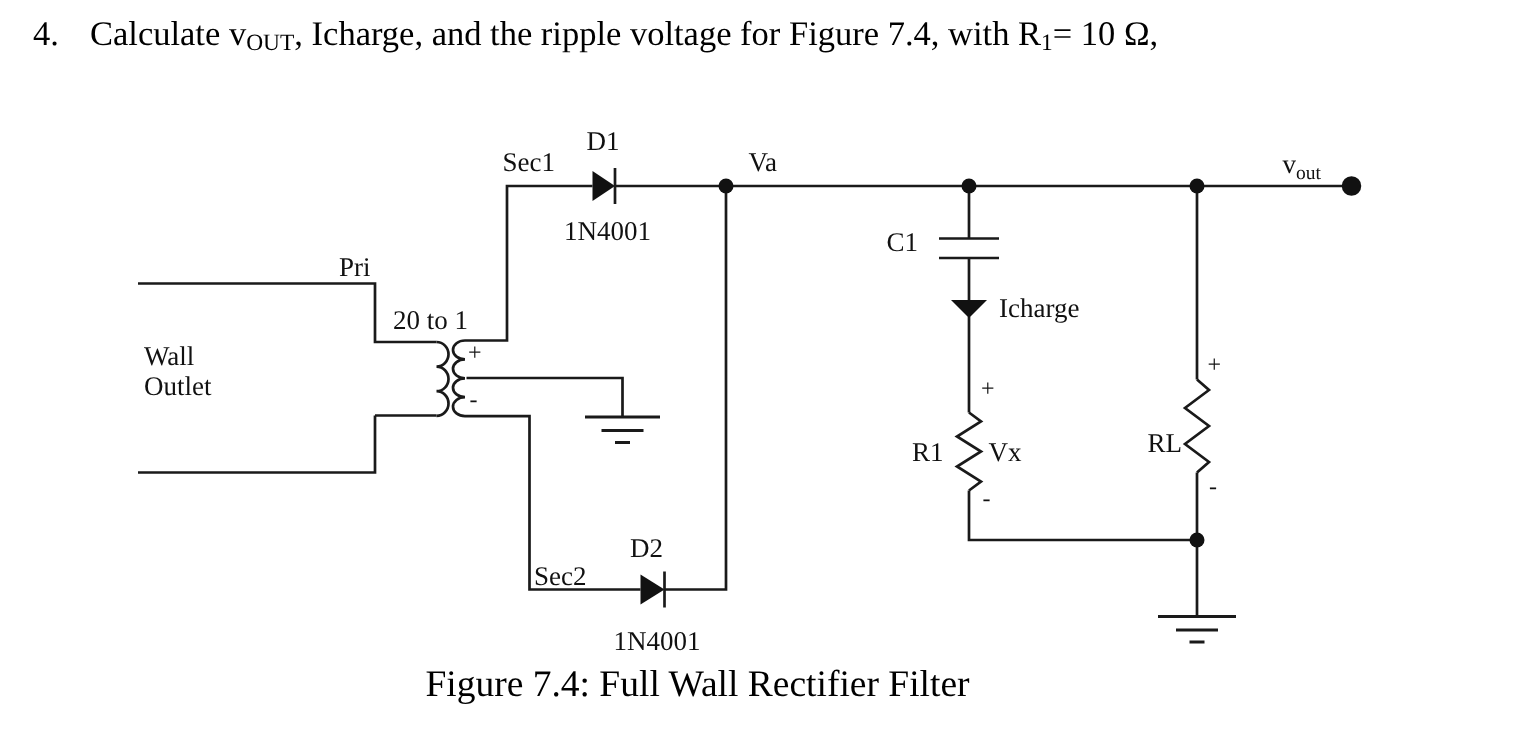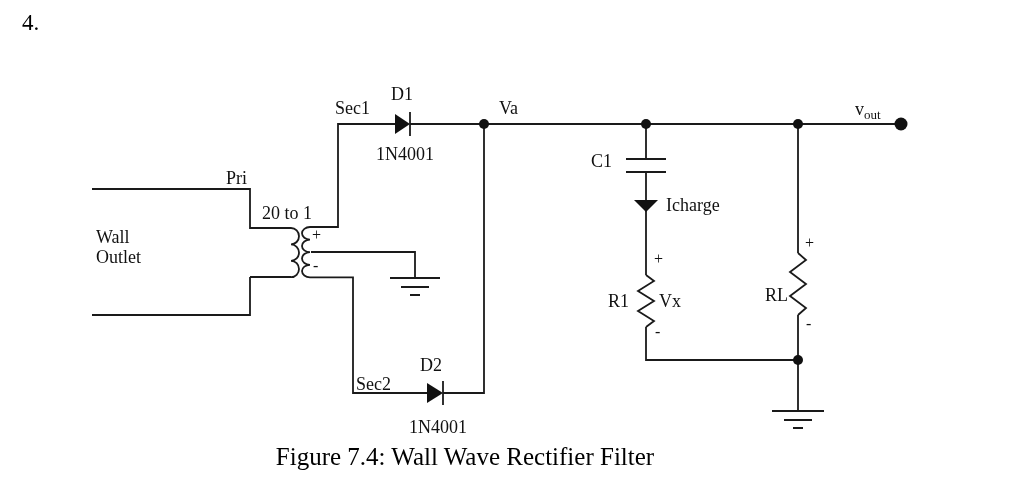--- a/index.html
+++ b/index.html
@@ -32,20 +32,21 @@
   .clabel-sub { font-family:"Liberation Serif","DejaVu Serif",serif; font-size:13px; fill:#111; }
 </style>
 </head>
 <body>
 
 <div id="page">
 
   <div class="problem">
     <span class="pnum">4.</span>
     <div>
+      <div class="pline"><span>Calculate v</span><span class="sub">OUT</span><span>, Icharge, and the ripple voltage for Figure 7.4, with R</span><span class="sub">1</span><span>= 10 Ω,</span></div>
     </div>
   </div>
 
   <svg class="circuit" width="1024" height="500" viewBox="0 0 1024 500">
 
     <path class="wire" d="M92 189 H250 V228 H291 M291 277 H250 M250 277 V315 H92"></path>
     <path class="wire" d="M291 228 a8 8.2 0 0 1 0 16.4 a8 8.2 0 0 1 0 16.4 a8 8.2 0 0 1 0 16.4"></path>
     <path class="wire" d="M310 227 a8 6.3 0 0 0 0 12.6 a8 6.3 0 0 0 0 12.6 M310 252.2 a8 6.3 0 0 0 0 12.6 a8 6.3 0 0 0 0 12.6"></path>
     <path class="wire" d="M310 227 H338 V124 H395 M311 252 H415 V278 M310 277.4 H353 V393 H427 M443 393 H484 V124"></path>
     <path class="wire" d="M410 124 H901"></path>
@@ -97,15 +98,15 @@
 
     <text class="clabel-sm" x="805" y="248">+</text>
     <text class="clabel" x="765" y="301">RL</text>
     <text class="clabel-sm" x="806" y="329">-</text>
 
     <text class="clabel" x="356" y="390">Sec2</text>
     <text class="clabel" x="420" y="371">D2</text>
     <text class="clabel" x="409" y="433">1N4001</text>
   </svg>
 
-  <div class="caption">Figure 7.4: Wall Wave Rectifier Filter</div>
+  <div class="caption">Figure 7.4: Full Wall Rectifier Filter</div>
 
 </div>
 
 </body></html>

